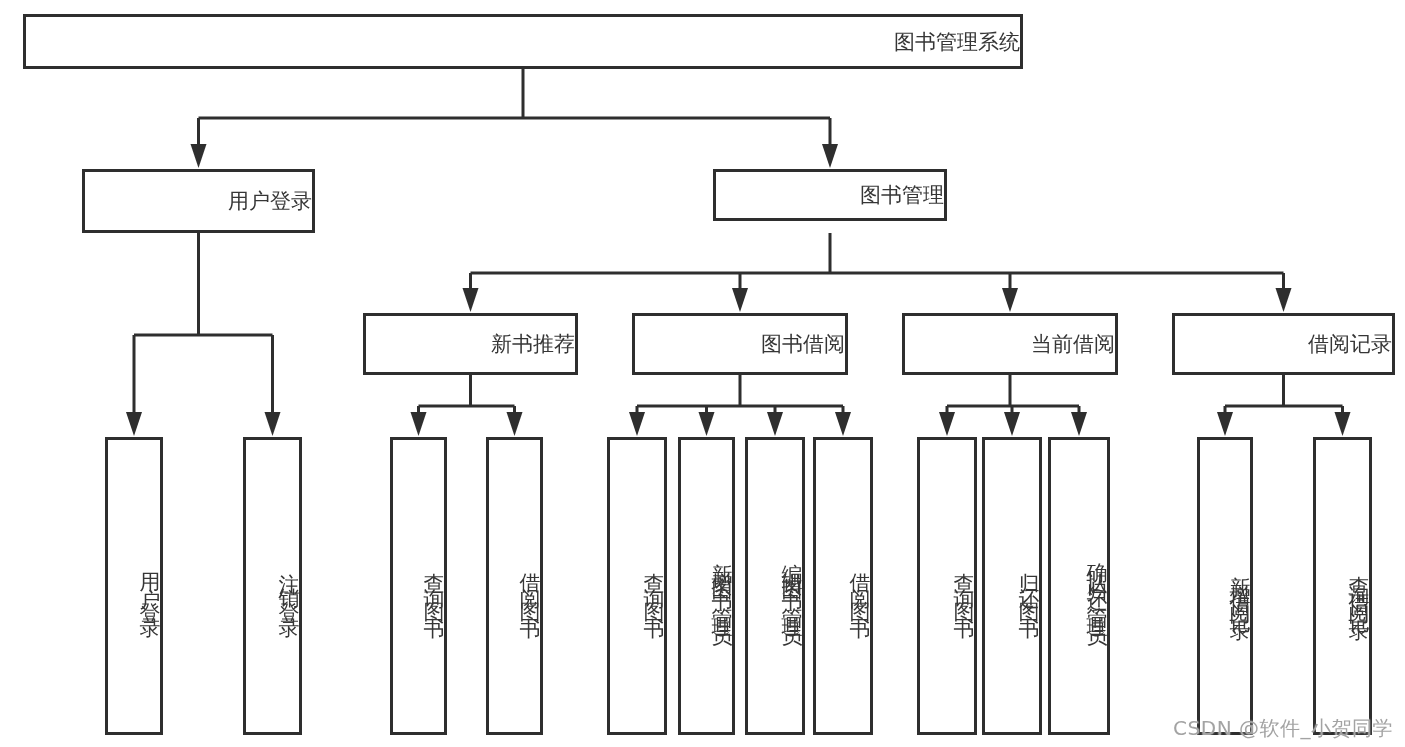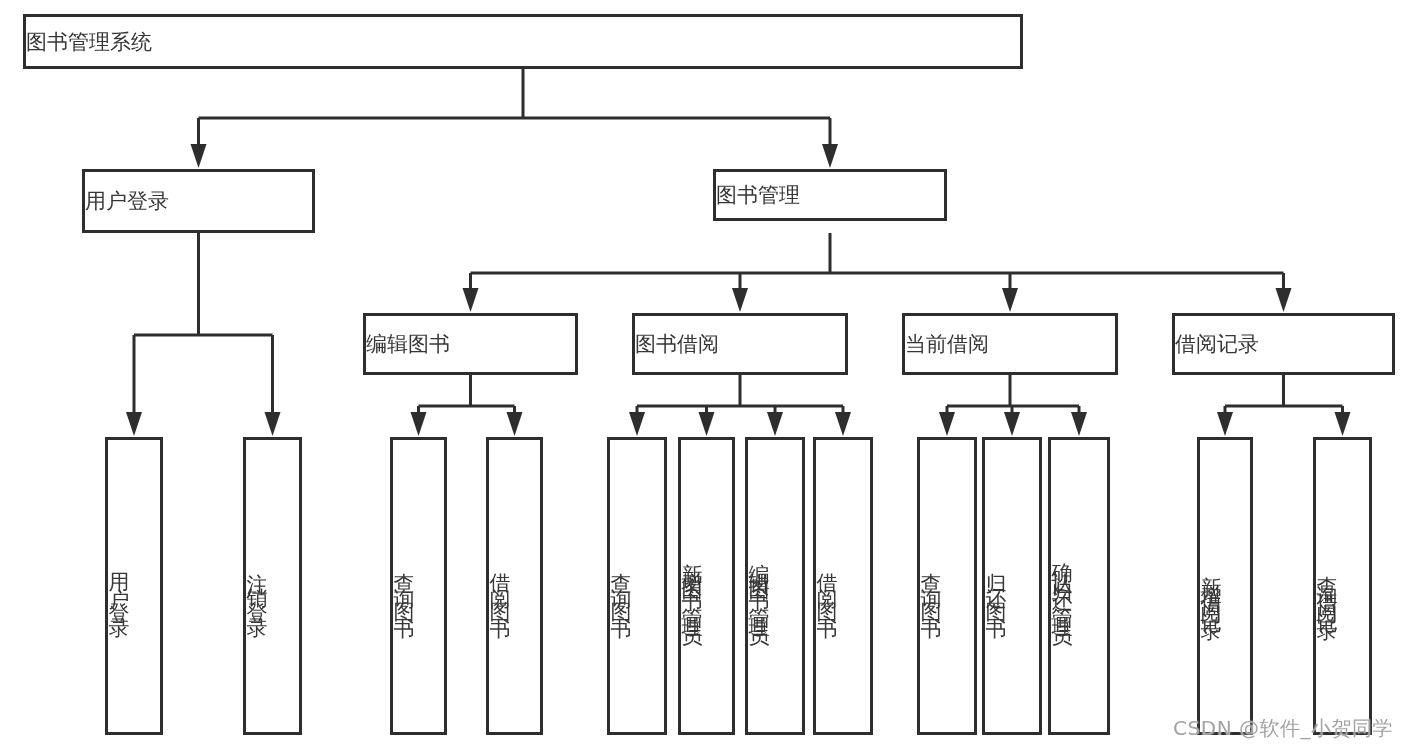--- a/index.html
+++ b/index.html
@@ -10,21 +10,21 @@
     font-family:"DejaVu Sans","Liberation Sans",sans-serif;
     overflow:hidden;
   }
   #connectors{position:absolute;left:0;top:0;width:100%;height:100%;}
   #nodes{position:absolute;left:0;top:0;width:100%;height:100%;}
   .node{
     position:absolute;
     box-sizing:border-box;
     border:3px solid #2e2e2e;
     background:#ffffff;
-    display:flex;align-items:center;justify-content:flex-start;
+    display:flex;align-items:center;justify-content:flex-end;
     color:#363636;
     font-size:21px;
   }
   .node .lbl{white-space:nowrap;}
   .node.vert .lbl{
     writing-mode:vertical-rl;
     white-space:normal;
     line-height:1;
   }
   #watermark{
@@ -73,21 +73,21 @@
       <div class="node" style="left: 23px; top: 14px; width: 1000px; height: 55px;">
         <span class="lbl">图书管理系统</span>
       </div>
       <div class="node" style="left: 82px; top: 169px; width: 233px; height: 64px;">
         <span class="lbl">用户登录</span>
       </div>
       <div class="node" style="left: 713px; top: 169px; width: 234px; height: 52px;">
         <span class="lbl">图书管理</span>
       </div>
       <div class="node" style="left: 363px; top: 313px; width: 215px; height: 62px;">
-        <span class="lbl">编辑图书</span>
+        <span class="lbl">新书推荐</span>
       </div>
       <div class="node" style="left: 632px; top: 313px; width: 216px; height: 62px;">
         <span class="lbl">图书借阅</span>
       </div>
       <div class="node" style="left: 1172px; top: 313px; width: 223px; height: 62px;">
         <span class="lbl">借阅记录</span>
       </div>
       <div class="node" style="left: 902px; top: 313px; width: 216px; height: 62px;">
         <span class="lbl">当前借阅</span>
       </div>

